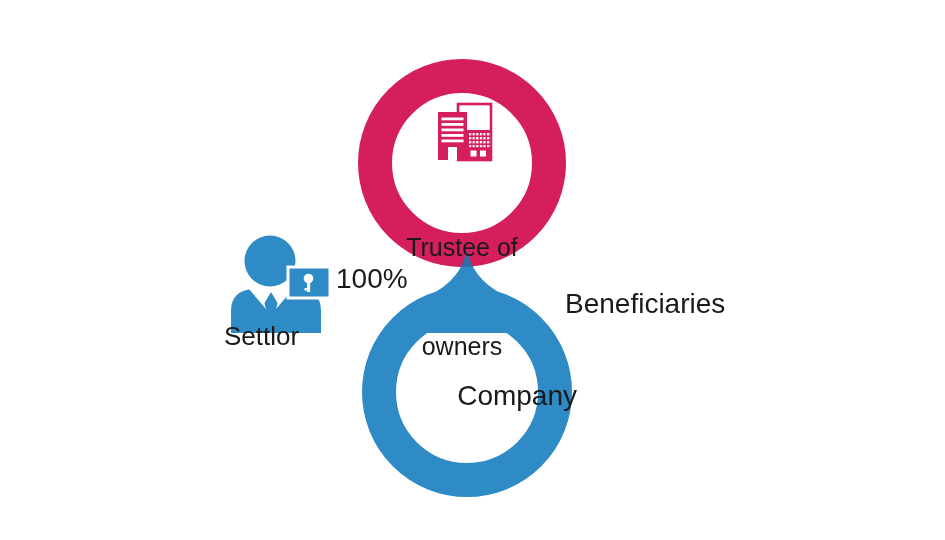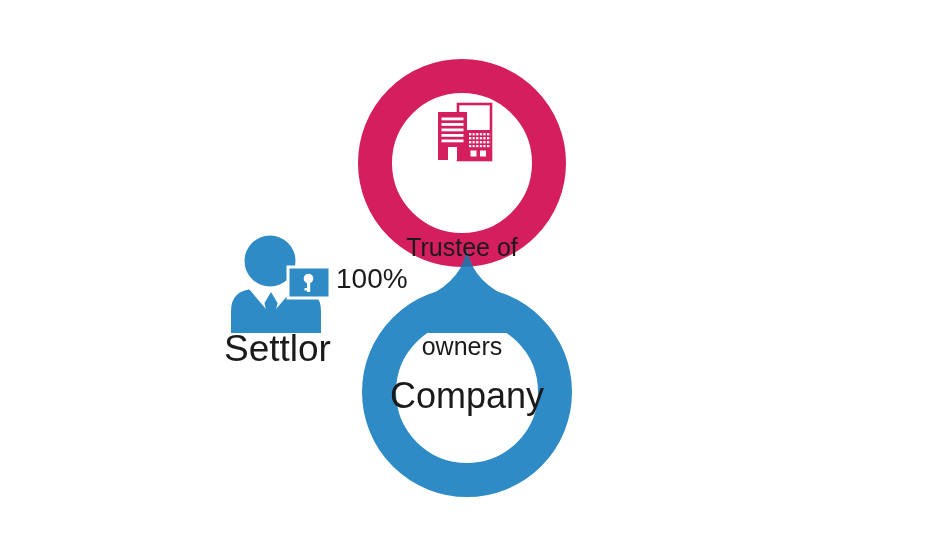--- a/index.html
+++ b/index.html
@@ -13,25 +13,25 @@
     text-decoration:underline;
   }
   .shapes{position:absolute;left:0;top:0;width:945px;height:540px;}
   .lbl{position:absolute;white-space:pre;color:#1a1a1a;}
   .trustee-label{
     left:352px;top:165px;width:220px;
     font-size:25px;line-height:33px;text-align:center;
   }
   .company-label{
     left:357px;top:380px;width:220px;
-    font-size:36px;line-height:32px;text-align:center;
+    font-size:28px;line-height:32px;text-align:right;
   }
   .settlor-label{
-    left:224px;top:333px;
-    font-size:37px;line-height:32px;
+    left:224px;top:320px;
+    font-size:26px;line-height:32px;
   }
   .pct-label{
     left:336px;top:263px;
     font-size:28px;line-height:32px;
   }
   .beneficiaries-label{
     left:565px;top:229px;
     font-size:28px;line-height:30px;
   }
   .hl{color:#1b7fc4;}
@@ -96,15 +96,16 @@
     <div>owners</div>
   </div>
 
   <div class="lbl company-label">Company</div>
 
   <div class="lbl pct-label">100%</div>
 
   <div class="lbl settlor-label">Settlor</div>
 
   <div class="lbl beneficiaries-label">
+    <div><span>Beneficiaries</span></div>
   </div>
 
 </div>
 
 </body></html>

